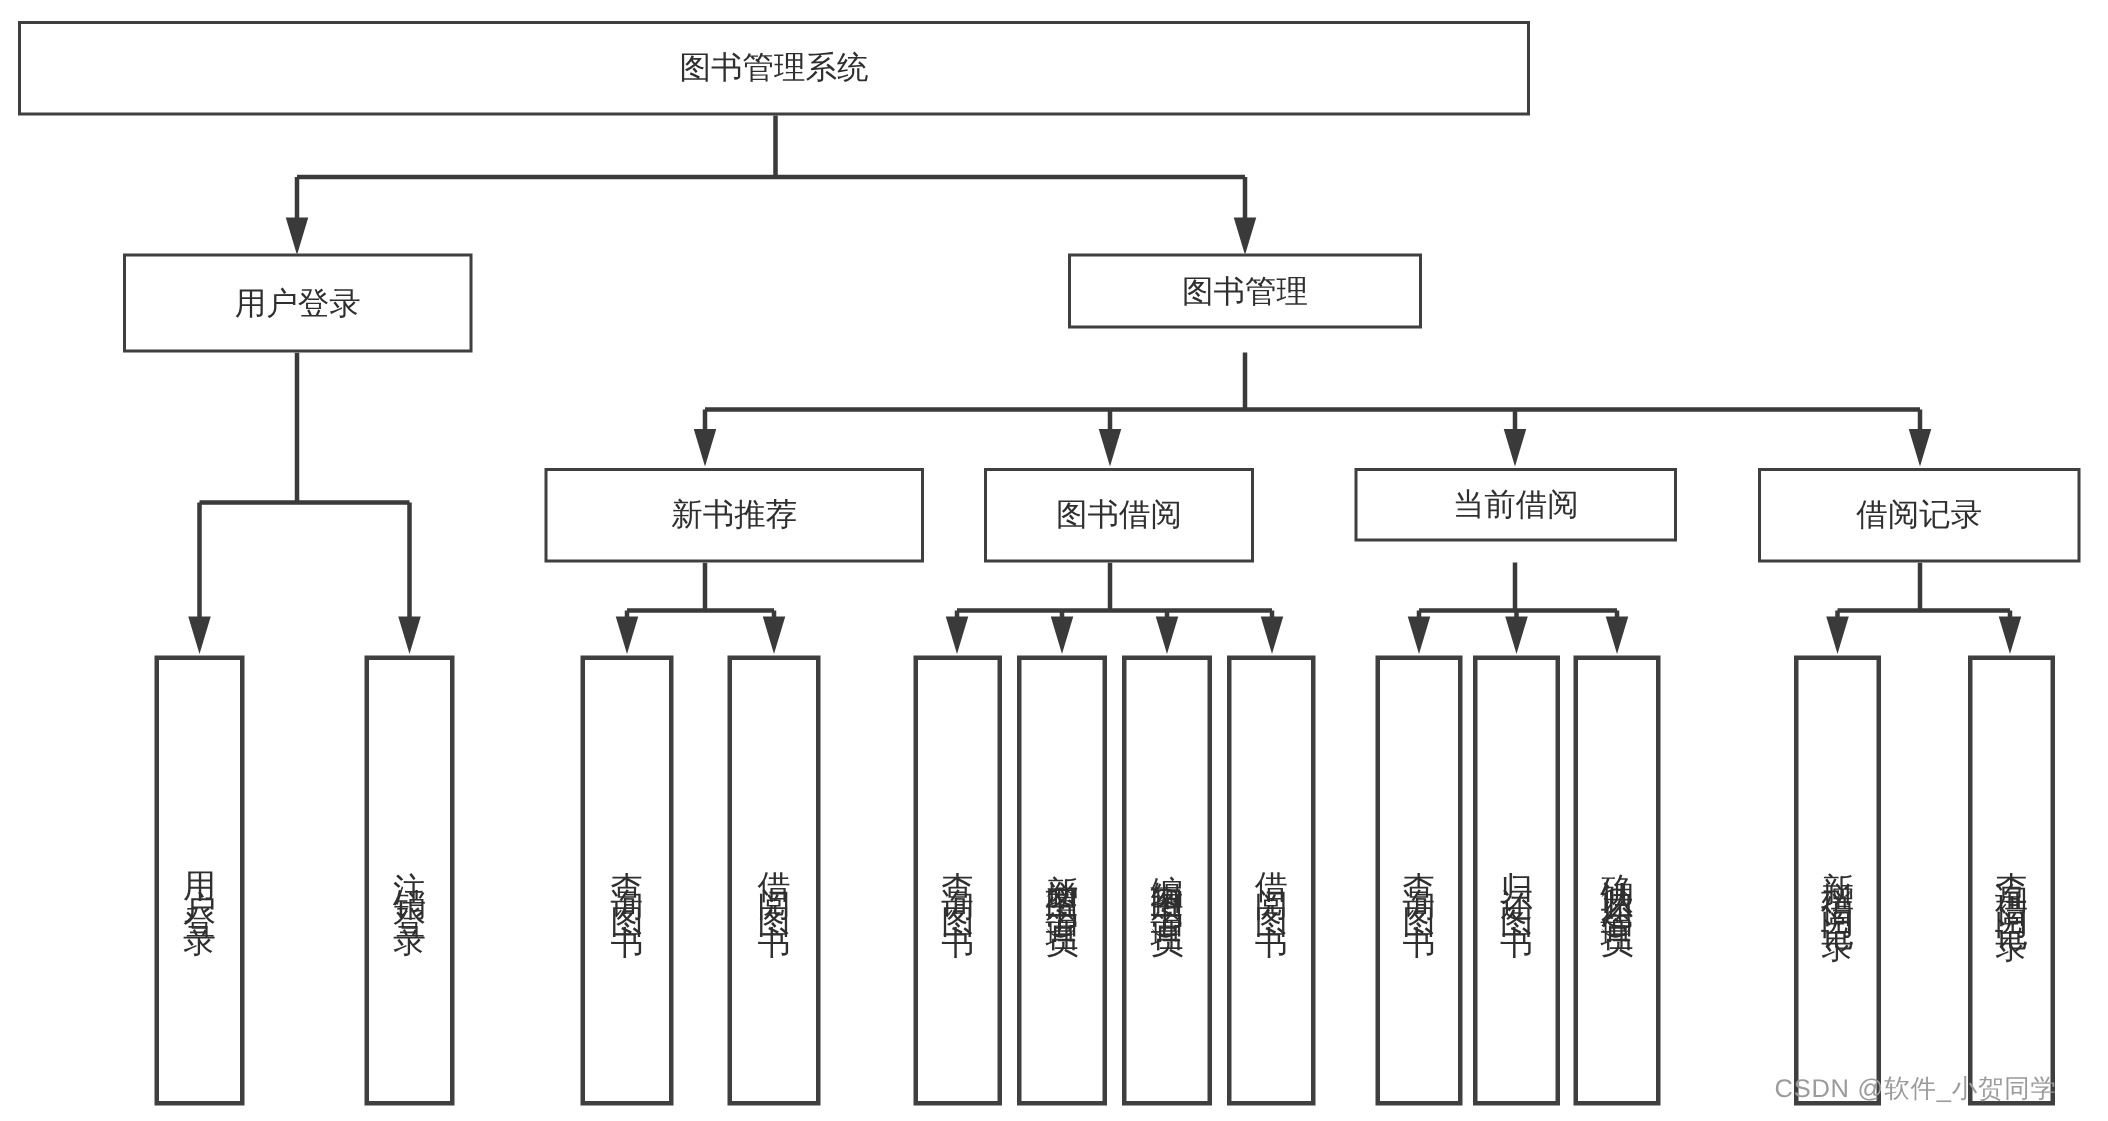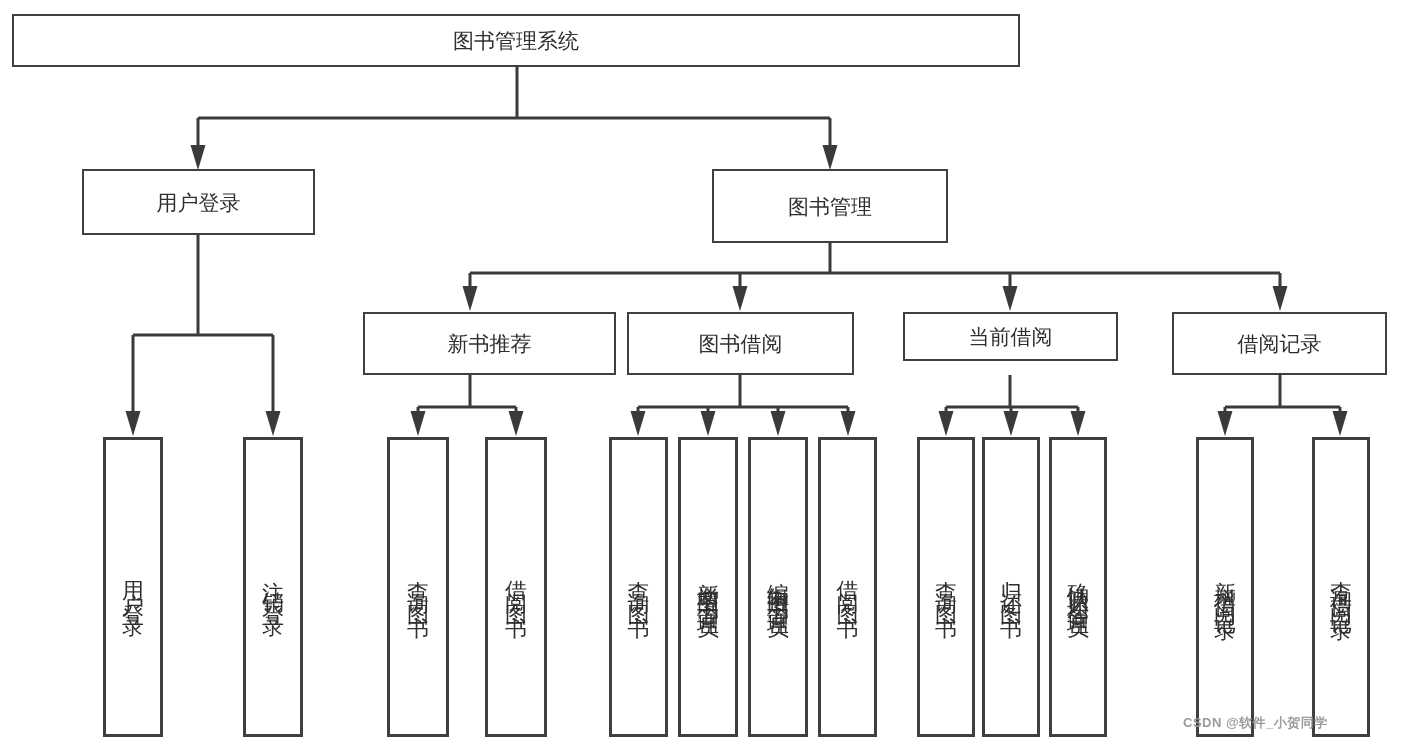--- a/index.html
+++ b/index.html
@@ -20,23 +20,22 @@
   }
   .box.leaf { border-width:3px; }
   .v {
     writing-mode:vertical-rl; text-orientation:mixed;
     font-size:22px; letter-spacing:12px;
   }
   .v.ls6 { letter-spacing:8px; }
   .v.tight { letter-spacing:5px; }
   .watermark {
     position:absolute; left:1183px; top:714px; z-index:5;
-    font-size:13px; letter-spacing:0.5px;
+    font-size:17px; letter-spacing:0.5px;
     color:var(--watermark,#9b9b9b);
-    font-weight:bold;
   }
 </style>
 </head>
 <body>
 
 <div class="stage">
 
   <svg width="1405" height="747" viewBox="0 0 1405 747">
     <g>
       <path class="ln" d="M517 67 V118 M198 118 H830 M198 118 V146 M830 118 V146"></path>
@@ -73,27 +72,27 @@
       <path class="tri" d="M1011 436 l-7.5 -25 h15 Z"></path>
       <path class="tri" d="M1078 436 l-7.5 -25 h15 Z"></path>
     </g>
     <g>
       <path class="ln" d="M1280 375 V407 M1225 407 H1340 M1225 407 V412 M1340 407 V412"></path>
       <path class="tri" d="M1225 436 l-7.5 -25 h15 Z"></path>
       <path class="tri" d="M1340 436 l-7.5 -25 h15 Z"></path>
     </g>
   </svg>
 
-  <div class="box" style="left:12px;top:14px;width:1008px;height:53px">图书管理系统</div>
+  <div class="box" style="left:12px;top:14px;width:1008px;height:63px">图书管理系统</div>
 
   <div class="box" style="left:82px;top:169px;width:233px;height:66px">用户登录</div>
-  <div class="box" style="left:712px;top:169px;width:236px;height:74px">图书管理</div>
+  <div class="box" style="left:712px;top:169px;width:236px;height:50px">图书管理</div>
 
   <div class="box" style="left:363px;top:312px;width:253px;height:63px">新书推荐</div>
-  <div class="box" style="left:627px;top:312px;width:227px;height:63px">图书借阅</div>
+  <div class="box" style="left:656px;top:312px;width:180px;height:63px">图书借阅</div>
   <div class="box" style="left:903px;top:312px;width:215px;height:49px">当前借阅</div>
   <div class="box" style="left:1172px;top:312px;width:215px;height:63px">借阅记录</div>
 
   <div class="box leaf v" style="left:103px;top:437px;width:60px;height:300px">用户登录</div>
   <div class="box leaf v" style="left:243px;top:437px;width:60px;height:300px">注销登录</div>
 
   <div class="box leaf v" style="left:387px;top:437px;width:62px;height:300px">查询图书</div>
   <div class="box leaf v" style="left:485px;top:437px;width:62px;height:300px">借阅图书</div>
 
   <div class="box leaf v" style="left:609px;top:437px;width:59px;height:300px">查询图书</div>

